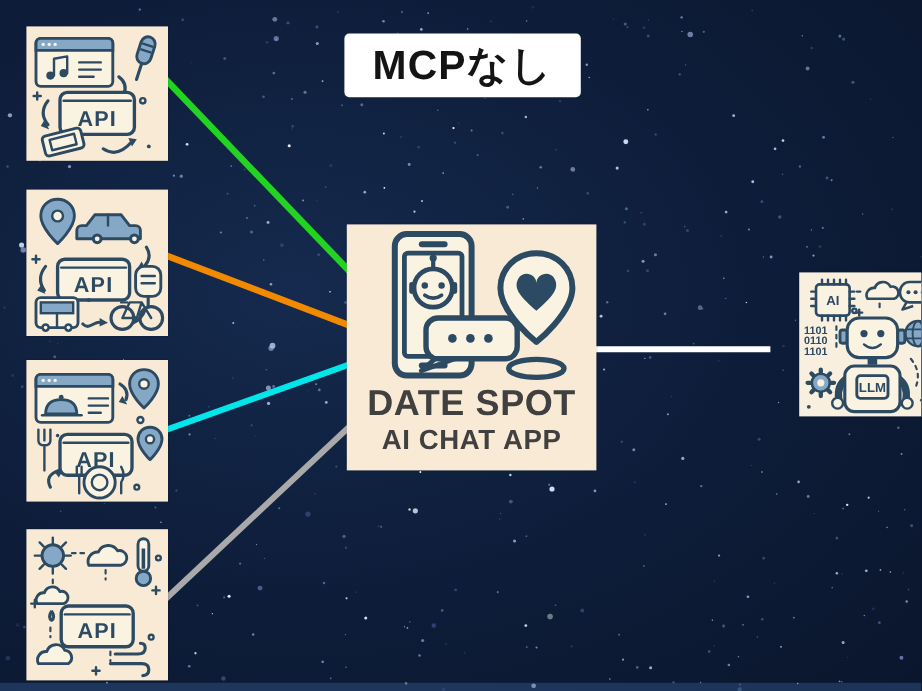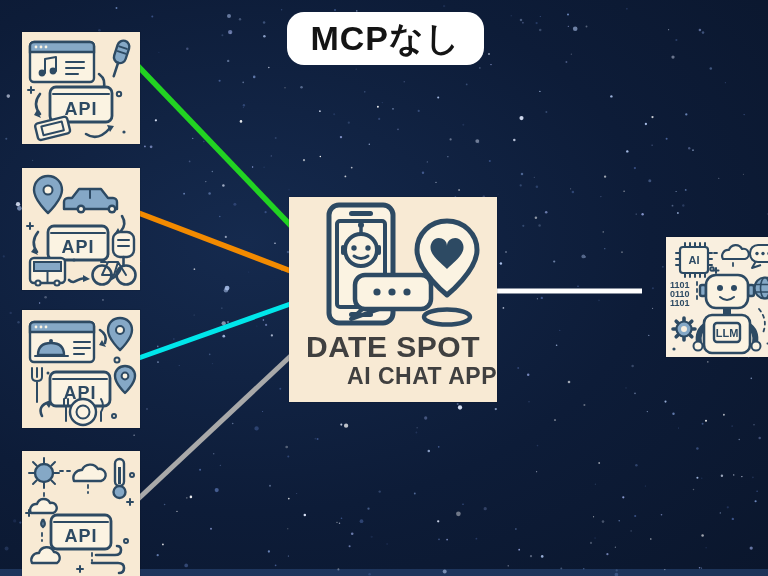--- a/index.html
+++ b/index.html
@@ -2,31 +2,31 @@
 <html><head>
 <meta charset="utf-8">
 <style>
   html,body{margin:0;padding:0;width:768px;height:576px;overflow:hidden;background:#0b1730;}
   .scene{position:relative;width:768px;height:576px;overflow:hidden;
     background:radial-gradient(ellipse 900px 600px at 32% 42%, #152a4e 0%, #0d1c38 45%, #091326 100%);
     font-family:"Liberation Sans","DejaVu Sans",sans-serif;}
   svg.layer{position:absolute;left:0;top:0;width:768px;height:576px;}
   .bottom-strip{position:absolute;left:0;bottom:0;width:768px;height:7px;background:#2e4d7d;opacity:.55;}
 
-  .panel{position:absolute;background:#f8ead4;box-shadow:0 0 0 1px rgba(0,0,0,.08);margin-top:10px;}
+  .panel{position:absolute;background:#f8ead4;box-shadow:0 0 0 1px rgba(0,0,0,.08);}
   .panel svg{display:block;width:100%;height:100%;}
 
-  .title-badge{position:absolute;left:287px;top:12px;width:197px;height:53px;background:#ffffff;
-    border-radius:17px;display:flex;align-items:center;justify-content:center;}
+  .title-badge{position:absolute;left:287px;top:28px;width:197px;height:53px;background:#ffffff;
+    border-radius:4px;display:flex;align-items:center;justify-content:center;}
   .title-badge span{font-size:34px;font-weight:bold;color:#141414;letter-spacing:1px;}
 
   .center-box{left:289px;top:187px;width:208px;height:205px;}
   .center-text{position:absolute;left:0;top:134px;width:208px;text-align:center;color:#404040;}
   .center-text .t1{font-size:30px;font-weight:bold;letter-spacing:.5px;line-height:32px;}
-  .center-text .t2{font-size:23px;font-weight:bold;letter-spacing:.5px;line-height:26px;text-align:right;}
+  .center-text .t2{font-size:23px;font-weight:bold;letter-spacing:.5px;line-height:26px;}
 
   
   .k{fill:none;stroke:#2d4a63;stroke-width:2.6;stroke-linecap:round;stroke-linejoin:round;}
   .k2{fill:none;stroke:#2d4a63;stroke-width:2;stroke-linecap:round;stroke-linejoin:round;}
   .kd{fill:none;stroke:#2d4a63;stroke-width:1.8;stroke-linecap:round;stroke-dasharray:3 4;}
   .kf{fill:#2d4a63;stroke:none;}
   .s{fill:#85a8c6;stroke:#2d4a63;stroke-width:2.4;stroke-linejoin:round;}
   .w{fill:#fbf3e2;stroke:#2d4a63;stroke-width:2.4;stroke-linejoin:round;}
   svg text{fill:#2d4a63;font-family:"Liberation Sans","DejaVu Sans",sans-serif;font-weight:bold;}
   text.api{font-size:18px;letter-spacing:1px;}

